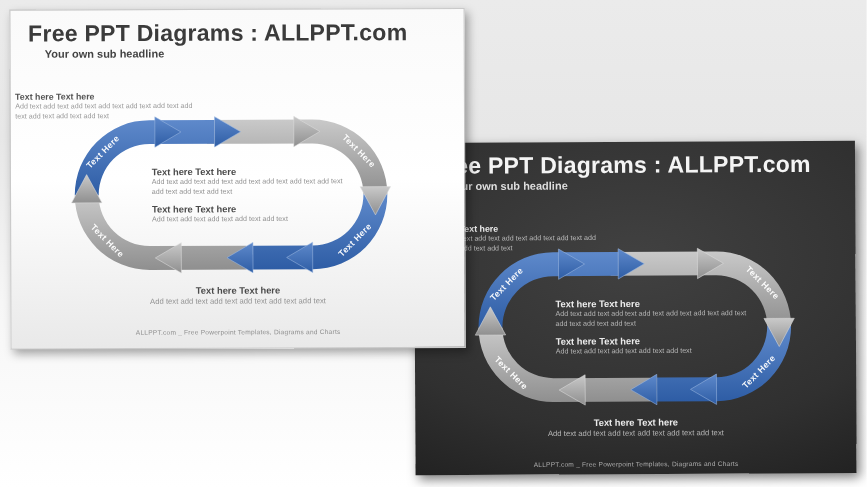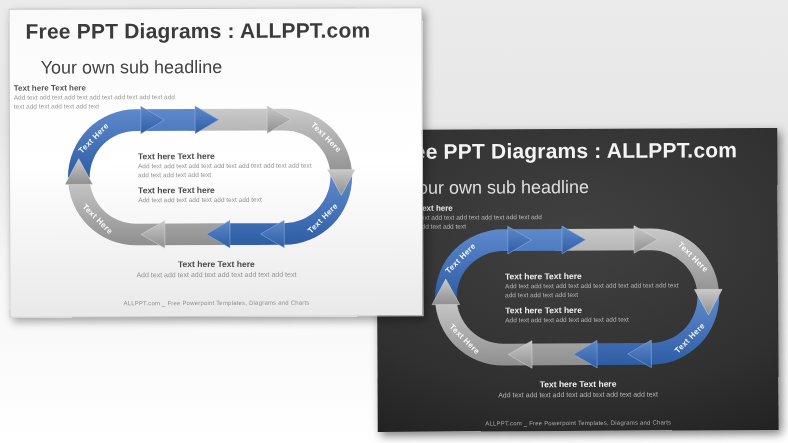--- a/index.html
+++ b/index.html
@@ -18,21 +18,21 @@
   }
   .slide-dark{
     left:377px;top:129px;width:401px;height:302px;z-index:1;
     background:radial-gradient(120% 95% at 50% 35%, #414141 0%, #303030 55%, #171717 100%);
     box-shadow:3px 4px 10px rgba(0,0,0,.5);
     transform:rotate(-0.3deg);
   }
   .slide-title{position:absolute;left:16px;top:10px;font-size:21px;font-weight:bold;letter-spacing:.2px;white-space:nowrap;}
   .slide-light .slide-title{color:#3b3b3b;}
   .slide-dark  .slide-title{color:#f4f4f4;}
-  .slide-sub{position:absolute;left:31px;top:48px;font-size:18px;font-weight:normal;white-space:nowrap;}
+  .slide-sub{position:absolute;left:31px;top:35px;font-size:10px;font-weight:bold;white-space:nowrap;}
   .slide-light .slide-sub{color:#434343;}
   .slide-dark  .slide-sub{color:#dedede;}
   .tl-block{position:absolute;left:4px;top:74px;width:168px;}
   .blk-title{font-size:8px;font-weight:bold;line-height:1.3;}
   .blk-body{font-size:6.5px;line-height:1.35;}
   .slide-light .blk-title{color:#545454;}
   .slide-light .blk-body{color:#9a9a9a;}
   .slide-dark .blk-title{color:#eaeaea;}
   .slide-dark .blk-body{color:#b8b8b8;}
   .diagram{position:absolute;left:52px;top:96px;width:296px;height:145px;}

